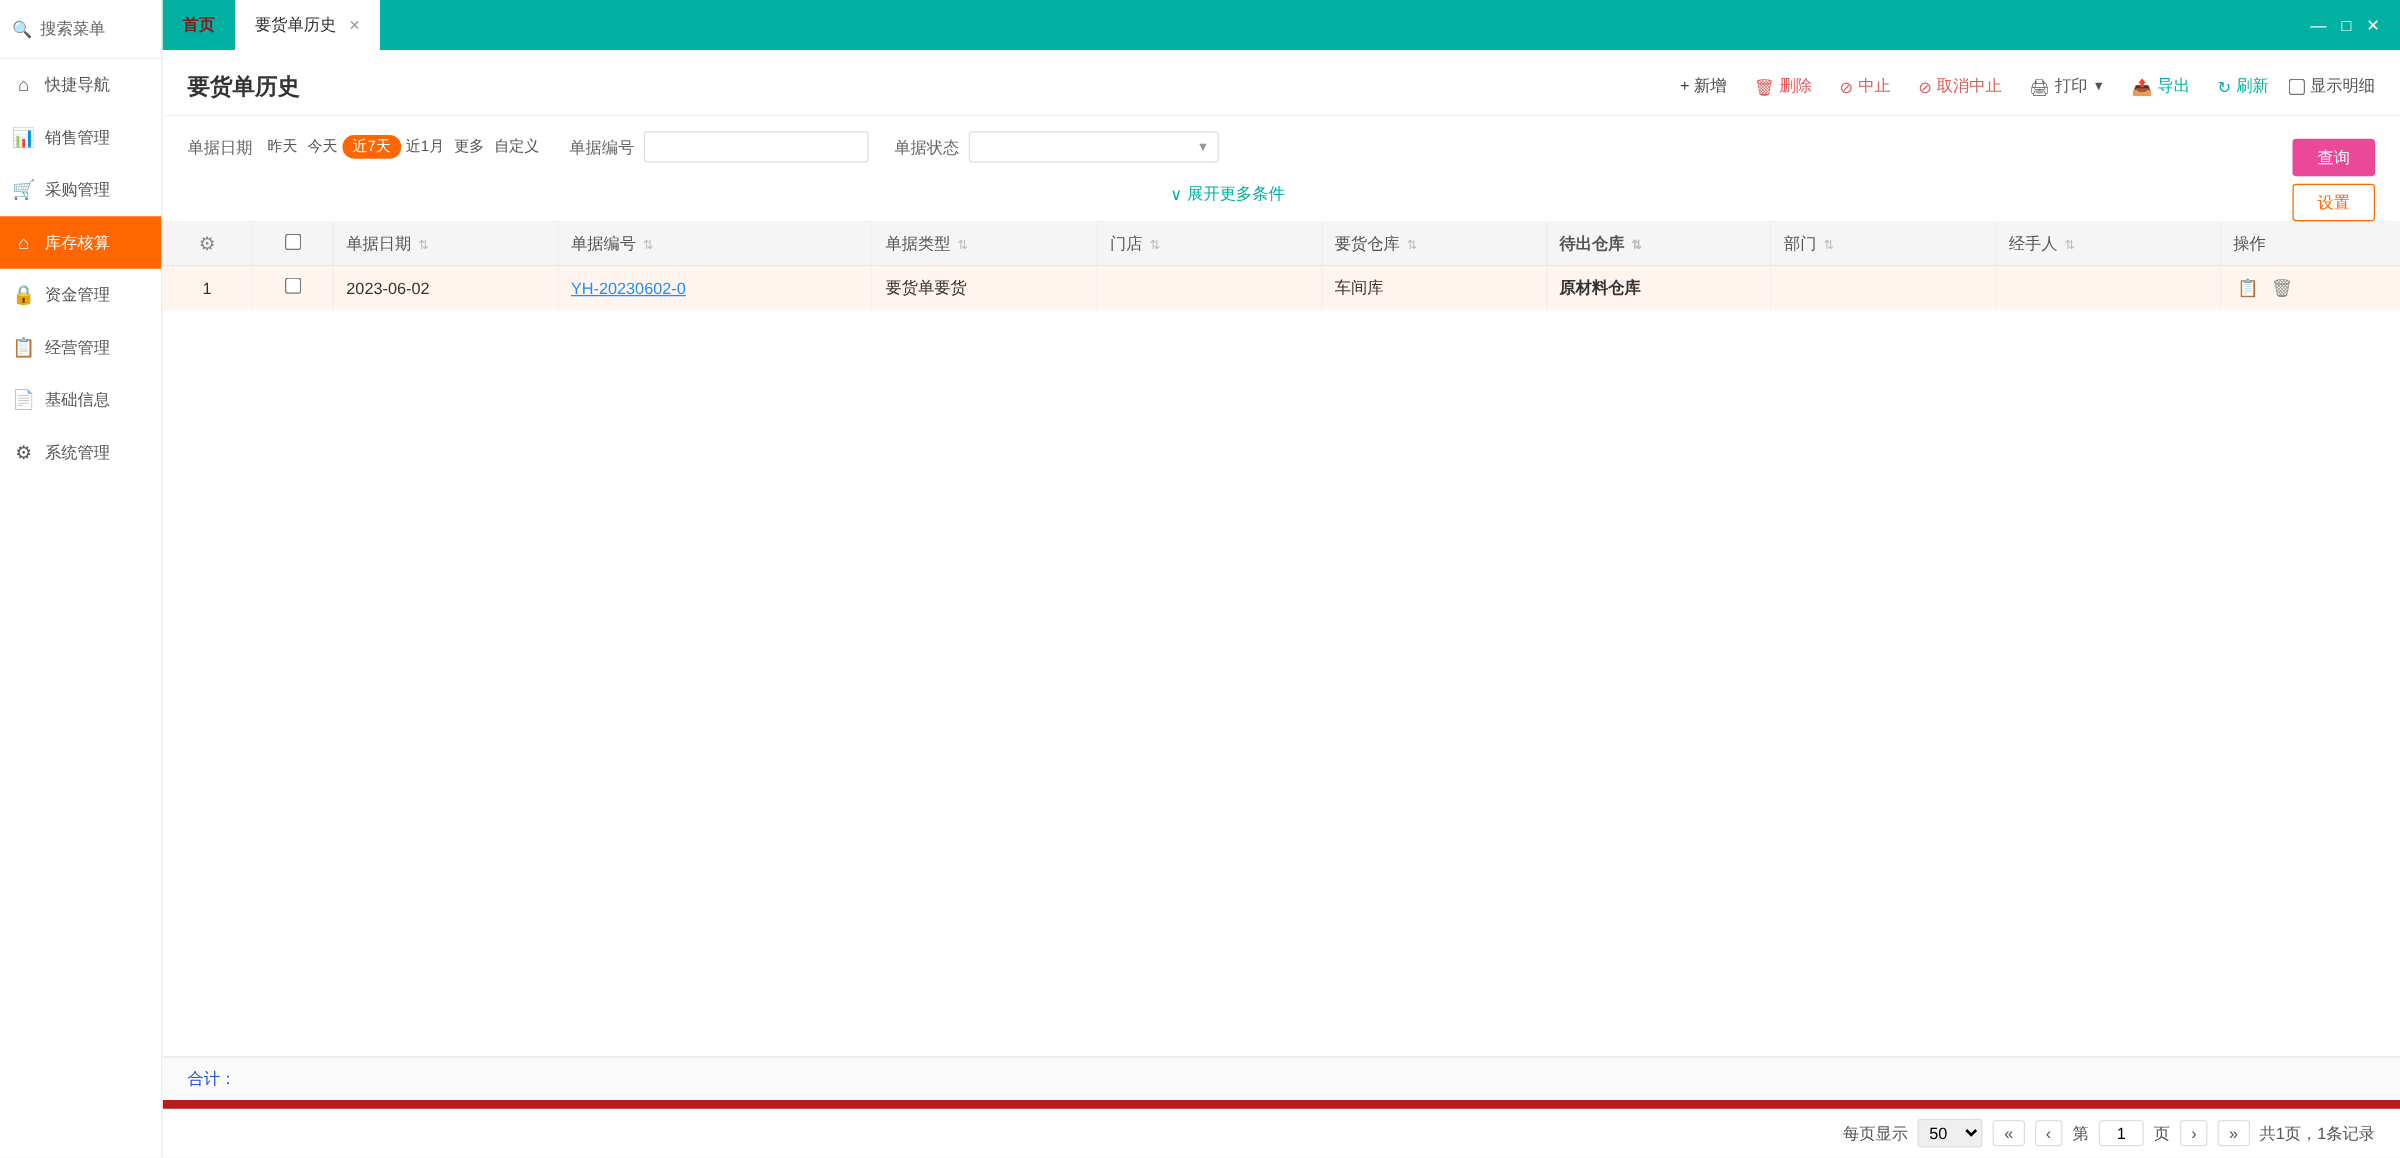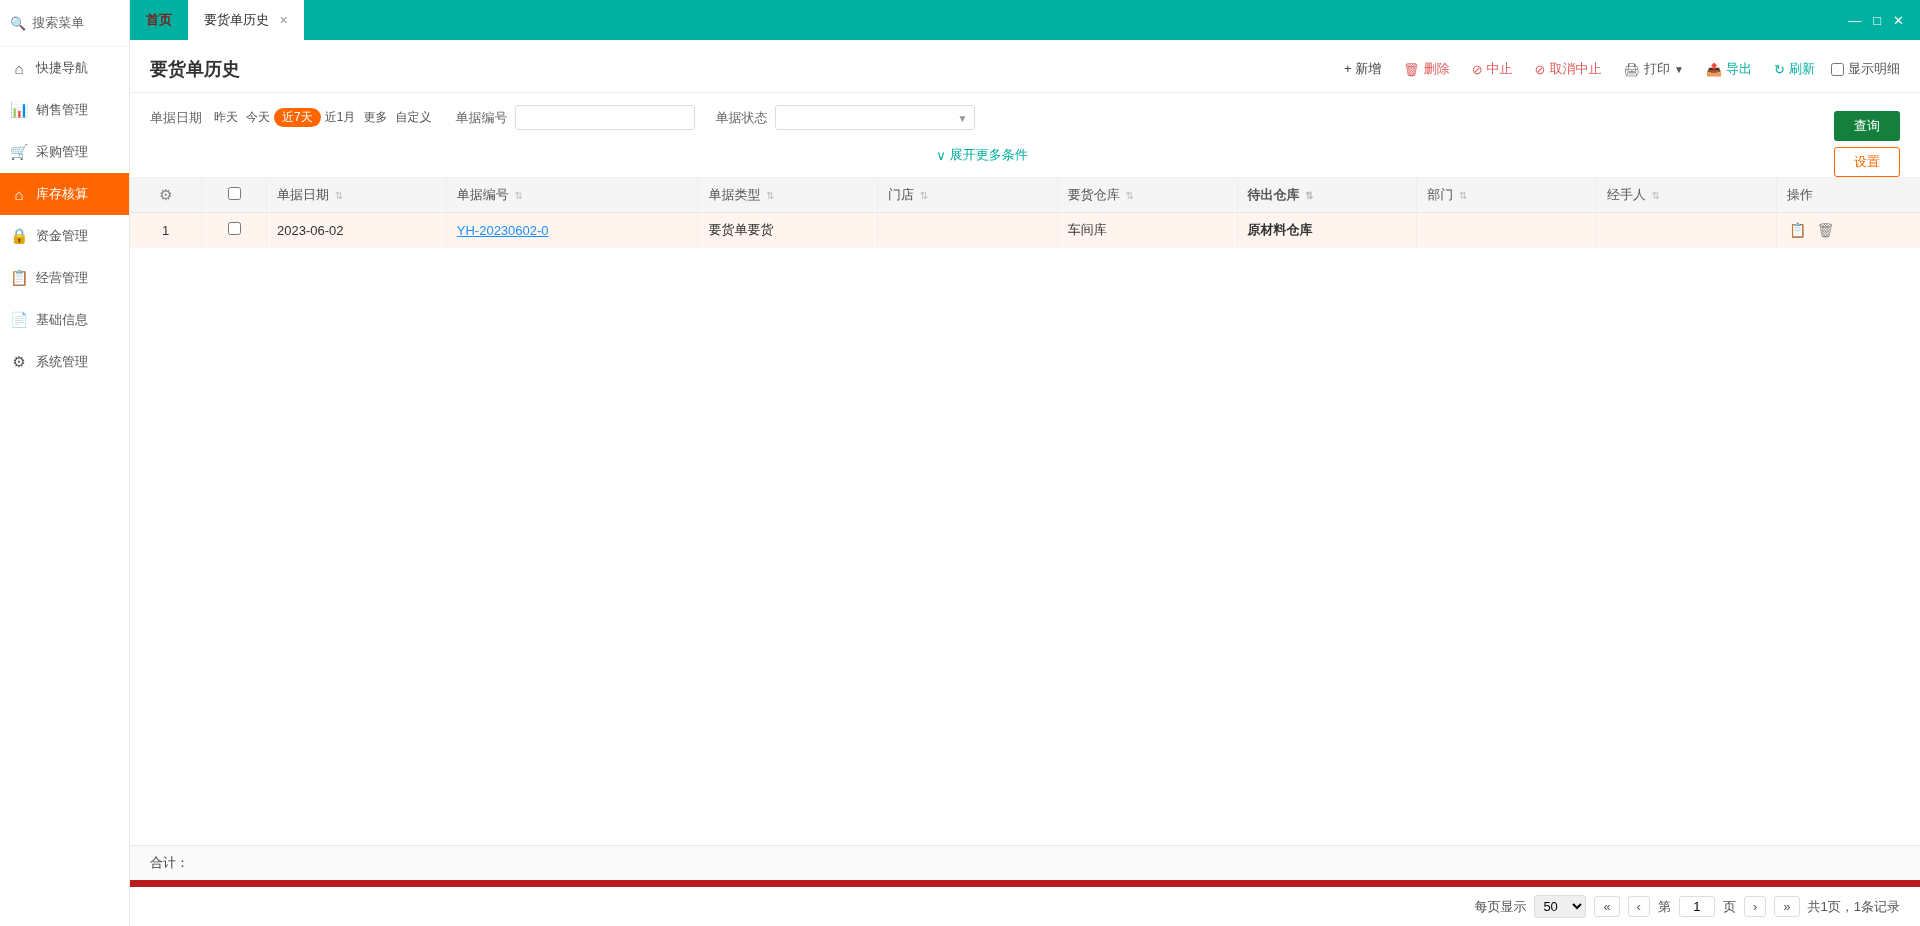--- a/index.html
+++ b/index.html
@@ -121,21 +121,21 @@
       border-radius: 3px;
     }
     .toolbar-btn.add { color: #404040; }
     .toolbar-btn.del { color: #e05a5a; }
     .toolbar-btn.stop { color: #e05a5a; }
     .toolbar-btn.cancel { color: #e05a5a; }
     .toolbar-btn.print { color: #555; }
     .toolbar-btn.export { color: #00b0a0; }
     .toolbar-btn.refresh { color: #00b0a0; }
     .btn-query {
-      background: #15803d;
+      background: #ec4899;
       color: #fff;
       border: none;
       padding: 6px 20px;
       border-radius: 3px;
       cursor: pointer;
       font-size: 13px;
     }
     .btn-setting {
       background: #fff;
       color: #ff6600;
@@ -298,21 +298,21 @@
     .sort-icon { font-size: 10px; color: #bbb; margin-left: 2px; }
     .settings-icon-btn { font-size: 15px; color: #888; cursor: pointer; }
     .op-icon { font-size: 14px; color: #888; cursor: pointer; margin: 0 3px; }
 
     
     .footer-summary {
       border-top: 1px solid #e8e8e8;
       padding: 8px 20px;
       background: #fafafa;
       font-size: 13px;
-      color: #404040;
+      color: #1d4ed8;
       display: flex;
       align-items: center;
       flex-shrink: 0;
     }
 
     
     .pagination-bar {
       border-top: 7px solid #b91c1c;
       padding: 8px 20px;
       display: flex;

